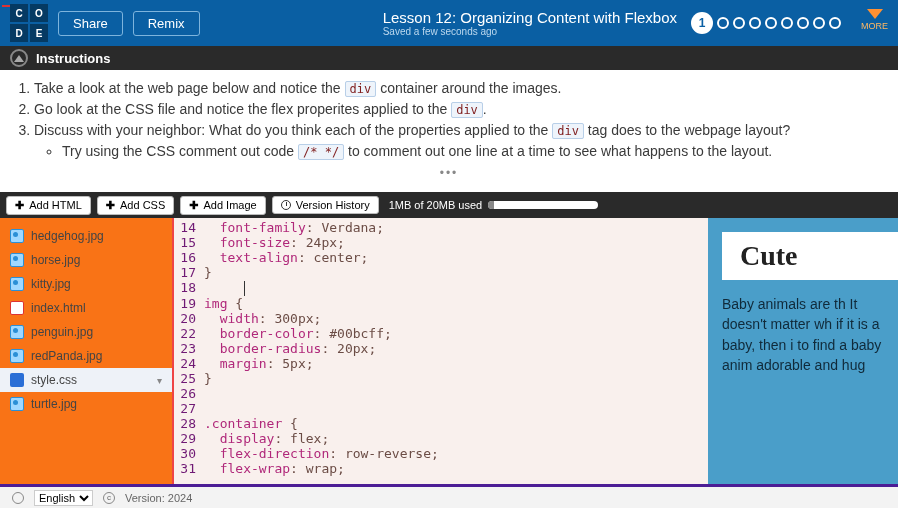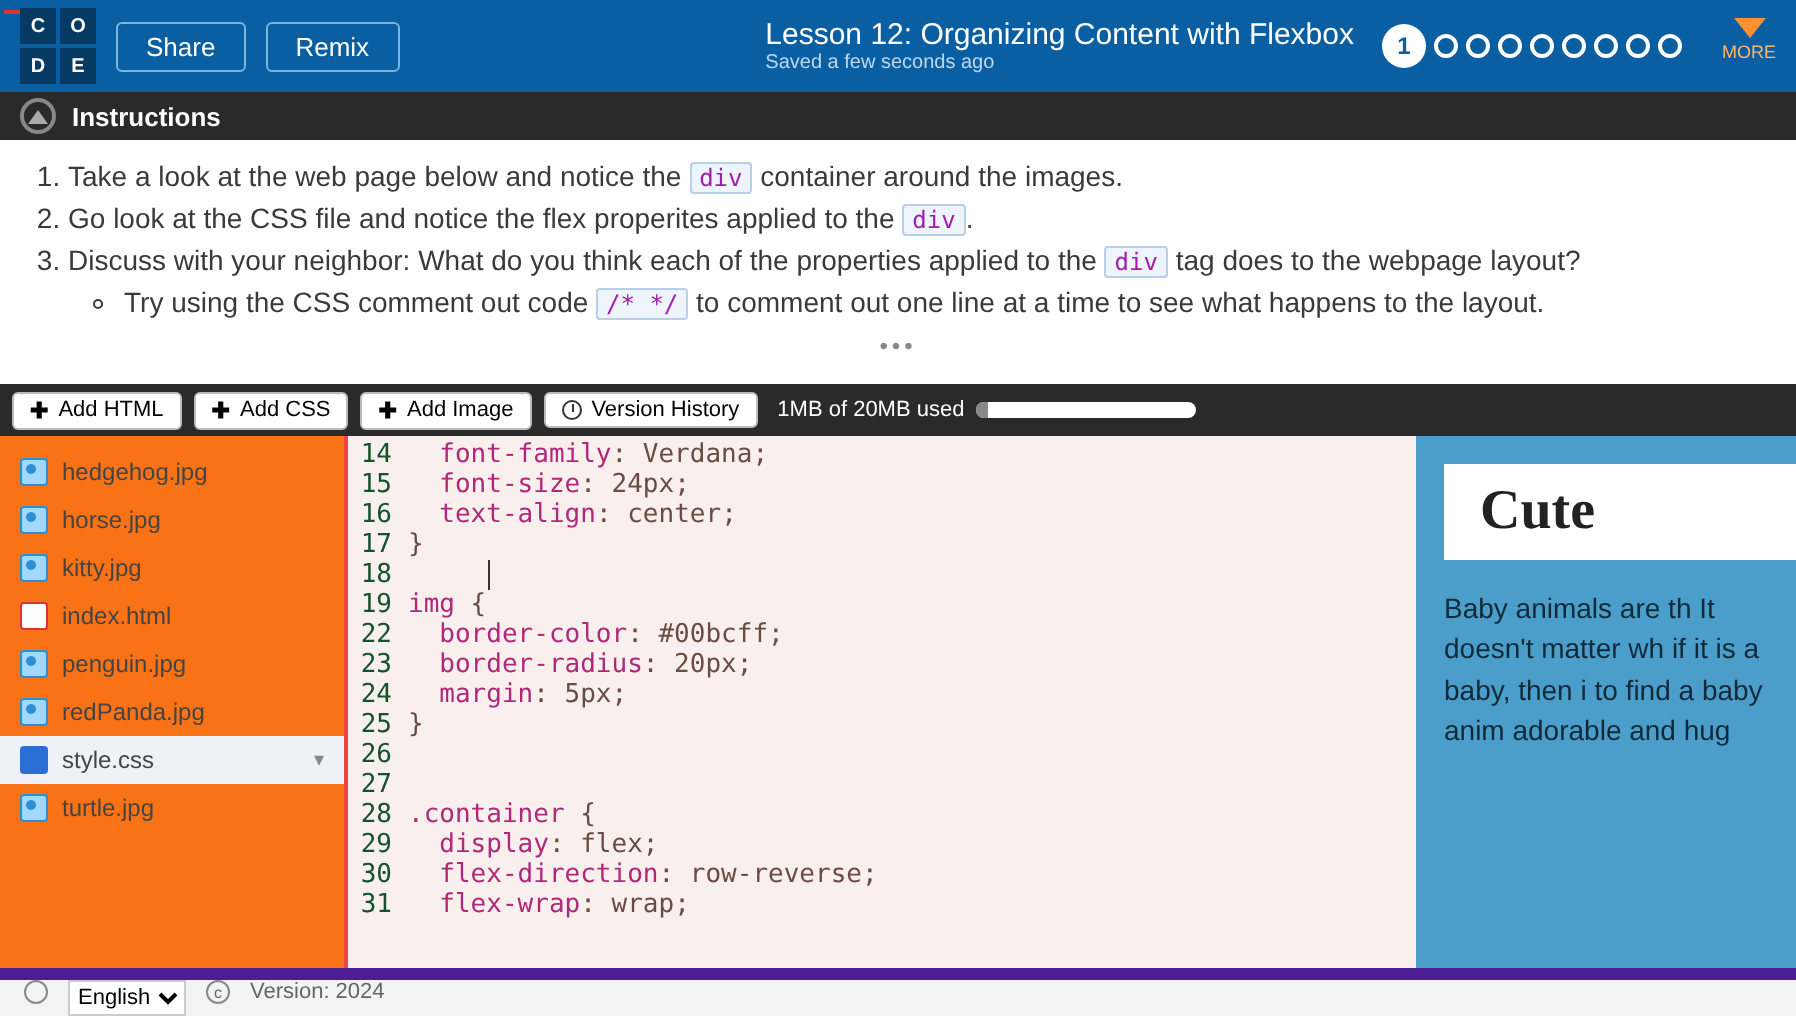--- a/index.html
+++ b/index.html
@@ -16,21 +16,21 @@
   .progress .current { width:22px; height:22px; border-radius:50%; background:#fff; color:#0a5fa3; font-weight:bold; display:flex; align-items:center; justify-content:center; font-size:12px; }
   .progress .dot { width:12px; height:12px; border-radius:50%; border:2px solid #fff; }
   .more { font-size:9px; color:#ffb863; margin-left:6px; text-align:center;}
   .more .tri { width:0; height:0; border-left:8px solid transparent; border-right:8px solid transparent; border-top:10px solid #ff9133; margin:0 auto 2px; }
   .instr-bar { background:#2a2a2a; color:#fff; display:flex; align-items:center; padding:3px 10px; font-size:13px; gap:8px; }
   .instr-bar .circ { width:18px; height:18px; border:2px solid #888; border-radius:50%; display:flex; align-items:center; justify-content:center; }
   .instr-bar .circ .tri2{ width:0;height:0;border-left:5px solid transparent;border-right:5px solid transparent;border-bottom:7px solid #aaa;}
   .instructions { background:#fff; color:#3a3a3a; padding:8px 16px 10px; font-size:14px; line-height:1.5; }
   .instructions ol { padding-left:18px; }
   .instructions ul { padding-left:28px; }
-  code.tag { background:#eef4fb; border:1px solid #b8cfe8; color:#a21caf; padding:0 4px; font-family: monospace; font-size:12px; border-radius:2px;}
+  code.tag { background:#eef4fb; border:1px solid #b8cfe8; color:#7f1d1d; padding:0 4px; font-family: monospace; font-size:12px; border-radius:2px;}
   .dots3 { text-align:center; color:#888; letter-spacing:2px; font-size:12px; margin-top:2px;}
   .toolbar { background:#2a2a2a; display:flex; align-items:center; padding:2px 6px; gap:6px; height:26px; }
   .tool-btn { background:#fff; border:1px solid #bbb; border-radius:3px; font-size:11px; padding:2px 8px; display:flex; align-items:center; gap:5px; cursor:pointer;}
   .tool-btn .plus { font-weight:bold; }
   .tool-btn .clock { width:10px;height:10px;border:1px solid #333;border-radius:50%;position:relative;}
   .tool-btn .clock::after{content:"";position:absolute;width:1px;height:4px;background:#333;left:4px;top:1px;}
   .storage { color:#fff; font-size:11px; margin-left:4px; display:flex; align-items:center; gap:6px;}
   .storage-bar { width:110px; height:8px; background:#fff; border-radius:4px; position:relative; overflow:hidden;}
   .storage-bar .fill{ position:absolute; left:0; top:0; bottom:0; width:5%; background:#888;}
   .workspace { flex:1; display:flex; background:#f3e9e6; overflow:hidden; }
@@ -39,31 +39,31 @@
   .file .ficon { width:14px; height:14px; border-radius:2px; display:inline-block; }
   .ficon.img { background:#a0d8ff; border:1px solid #2b8fd6; position:relative;}
   .ficon.img::after{content:"";position:absolute;width:5px;height:5px;background:#2b8fd6;border-radius:50%;left:2px;top:2px;}
   .ficon.html { background:#fff; border:1px solid #d33; }
   .ficon.html::after{content:"";position:absolute;width:8px;height:2px;background:#d33;left:2px;top:5px;}
   .ficon.css { background:#2b6fd6; }
   .file.active { background:#eef2f8;justify-content:center; }
   .file .chev { margin-left:auto; color:#888; font-size:10px;}
   .editor { flex:1; background:#f9f0ed; font-family: Menlo, Consolas, monospace; font-size:13px; padding:2px 0; overflow:hidden; position:relative;}
   .line { display:flex; }
-  .ln { width:30px; text-align:right; color:#14532d; padding-right:8px; user-select:none; flex-shrink:0;}
+  .ln { width:30px; text-align:right; color:#701a75; padding-right:8px; user-select:none; flex-shrink:0;}
   .code { white-space:pre; }
   .k-prop { color:#b0287a; }
   .k-val { color:#1a9e52; }
   .k-sel { color:#b0287a; }
   .k-punc { color:#6b4c45; }
   .cursor { display:inline-block; width:1px; height:15px; background:#333; vertical-align:middle; margin-left:40px;}
   .preview { width:190px; background:#4a9ec9; padding:14px 0 14px 14px; color:#102a3a; font-family: Verdana, sans-serif; overflow:hidden;}
   .preview h1 { background:#fff; font-family: Georgia, serif; font-size:28px; font-weight:bold; padding:8px 12px 8px 18px; margin-bottom:14px; color:#222;}
   .preview p { font-size:14px; line-height:1.45; padding-right:0;}
-  .footer { background:#f3f3f3; border-top:6px solid #4c1d95; height:24px; display:flex; padding:0 12px; gap:10px; font-size:11px; color:#666;}
+  .footer { background:#f3f3f3; border-top:3px solid #4c1d95; height:24px; display:flex; align-items:center; padding:0 12px; gap:10px; font-size:11px; color:#666;}
   .footer .globe { width:12px; height:12px; border:1px solid #888; border-radius:50%; display:inline-block; position:relative;}
   .footer select { border:1px solid #ccc; font-size:11px; background:#fff;}
   .footer .cc { width:12px;height:12px;border:1px solid #888;border-radius:50%;display:inline-flex;align-items:center;justify-content:center;font-size:8px;}
 </style>
 </head>
 <body>
 
 <div class="app">
 
   <div class="topbar">
@@ -205,20 +205,24 @@
         </div>
         <div class="line">
           <div class="ln">18</div>
           <div class="code"><span class="cursor"></span></div>
         </div>
         <div class="line">
           <div class="ln">19</div>
           <div class="code"><span class="k-sel">img</span><span class="k-punc"> {</span></div>
         </div>
         <div class="line">
+          <div class="ln">20</div>
+          <div class="code">  <span class="k-prop">width</span><span class="k-punc">:<span class="k-val"></span> 300px</span><span class="k-punc">;</span></div>
+        </div>
+        <div class="line">
           <div class="ln">22</div>
           <div class="code">  <span class="k-prop">border-color</span><span class="k-punc">:<span class="k-val"></span> #00bcff</span><span class="k-punc">;</span></div>
         </div>
         <div class="line">
           <div class="ln">23</div>
           <div class="code">  <span class="k-prop">border-radius</span><span class="k-punc">:<span class="k-val"></span> 20px</span><span class="k-punc">;</span></div>
         </div>
         <div class="line">
           <div class="ln">24</div>
           <div class="code">  <span class="k-prop">margin</span><span class="k-punc">:<span class="k-val"></span> 5px</span><span class="k-punc">;</span></div>

